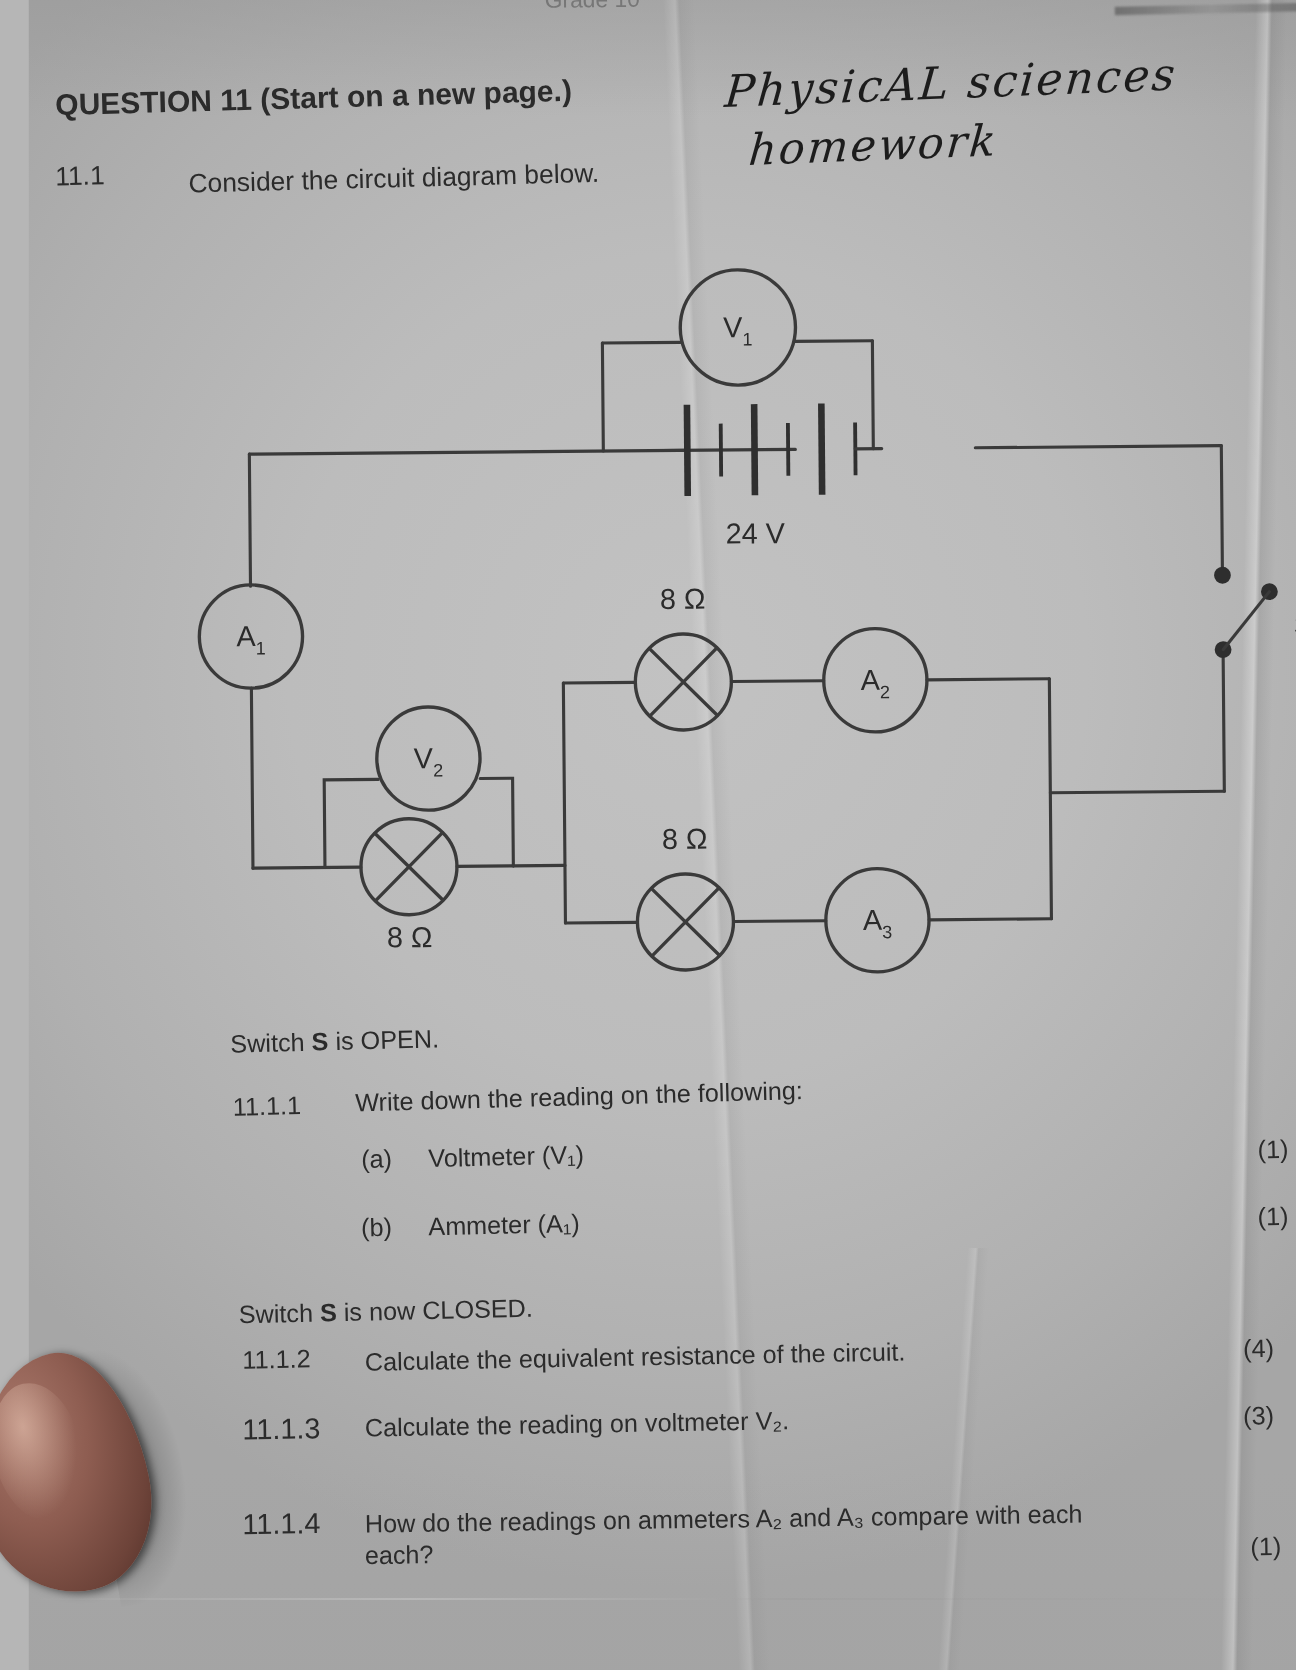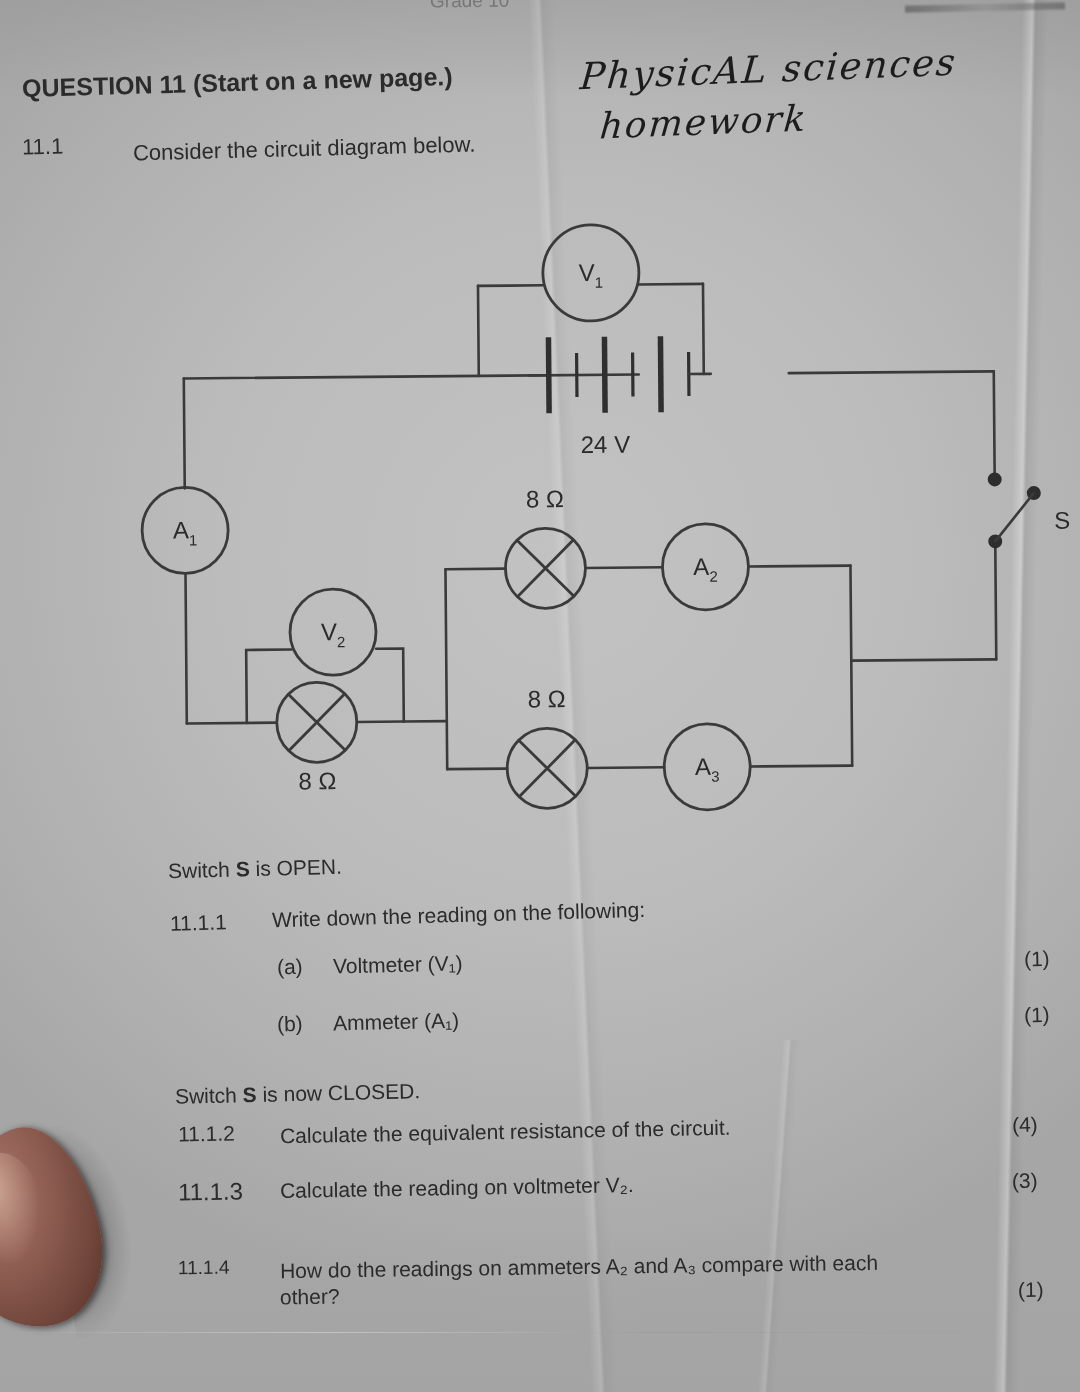--- a/index.html
+++ b/index.html
@@ -9,20 +9,21 @@
     font-family:"Liberation Sans", sans-serif;
     overflow:hidden;
     position:relative;
   }
 
   
   #page{
     position:absolute;inset:0;
     background:
       radial-gradient(ellipse 70% 55% at 52% 40%, #c2c2c2 0%, #bcbcbc 45%, #b0b0b0 78%, #a6a6a6 100%);
+    margin-left: 24px;
   }
   .vignette{
     position:absolute;inset:0;
     background:
       linear-gradient(to bottom, rgba(150,150,150,.45) 0%, rgba(255,255,255,0) 7%,
                       rgba(255,255,255,0) 88%, rgba(160,160,160,.30) 100%);
     pointer-events:none;
   }
   
   .crease{
@@ -67,21 +68,21 @@
   #item-b-txt{left:333px;top:1010px;font-size:21px;transform:rotate(-1.3deg);}
   #marks-b{left:1024px;top:1003px;font-size:21px;transform:rotate(-1.3deg);}
 
   #switch-closed{left:175px;top:1082px;font-size:21px;transform:rotate(-1.3deg);}
   #num-1112{left:178px;top:1122px;font-size:21px;transform:rotate(-1.1deg);}
   #label-1112{left:280px;top:1120px;font-size:21px;transform:rotate(-1.1deg);}
   #marks-1112{left:1012px;top:1113px;font-size:21px;transform:rotate(-1.1deg);}
   #num-1113{left:178px;top:1178px;font-size:24px;transform:rotate(-1deg);}
   #label-1113{left:280px;top:1176px;font-size:21px;transform:rotate(-1deg);}
   #marks-1113{left:1012px;top:1169px;font-size:21px;transform:rotate(-1deg);}
-  #num-1114{left:178px;top:1257px;font-size:19px;transform:rotate(-.8deg);}
+  #num-1114{left:178px;top:1257px;font-size:24px;transform:rotate(-.8deg);}
   #label-1114{left:280px;top:1255px;font-size:21px;transform:rotate(-.8deg);}
   #label-1114b{left:280px;top:1285px;font-size:21px;transform:rotate(-.8deg);}
   #marks-1114{left:1018px;top:1278px;font-size:21px;transform:rotate(-.8deg);}
 
   
   #handwriting{
     position:absolute;left:578px;top:44px;
     font-family:"DejaVu Serif", serif;
     font-size:37px;color:#1c1c1c;
     letter-spacing:2px;line-height:1.38;
@@ -246,19 +247,19 @@
   <div class="txt" id="num-1112">11.1.2</div>
   <div class="txt" id="label-1112">Calculate the equivalent resistance of the circuit.</div>
   <div class="txt" id="marks-1112">(4)</div>
 
   <div class="txt" id="num-1113">11.1.3</div>
   <div class="txt" id="label-1113">Calculate the reading on voltmeter V₂.</div>
   <div class="txt" id="marks-1113">(3)</div>
 
   <div class="txt" id="num-1114">11.1.4</div>
   <div class="txt" id="label-1114">How do the readings on ammeters A₂ and A₃ compare with each</div>
-  <div class="txt" id="label-1114b">other?</div>
+  <div class="txt" id="label-1114b">each?</div>
   <div class="txt" id="marks-1114">(1)</div>
 
   <div id="thumb-shadow"></div>
   <div id="thumb"></div>
 
 </div>
 
 </body></html>

